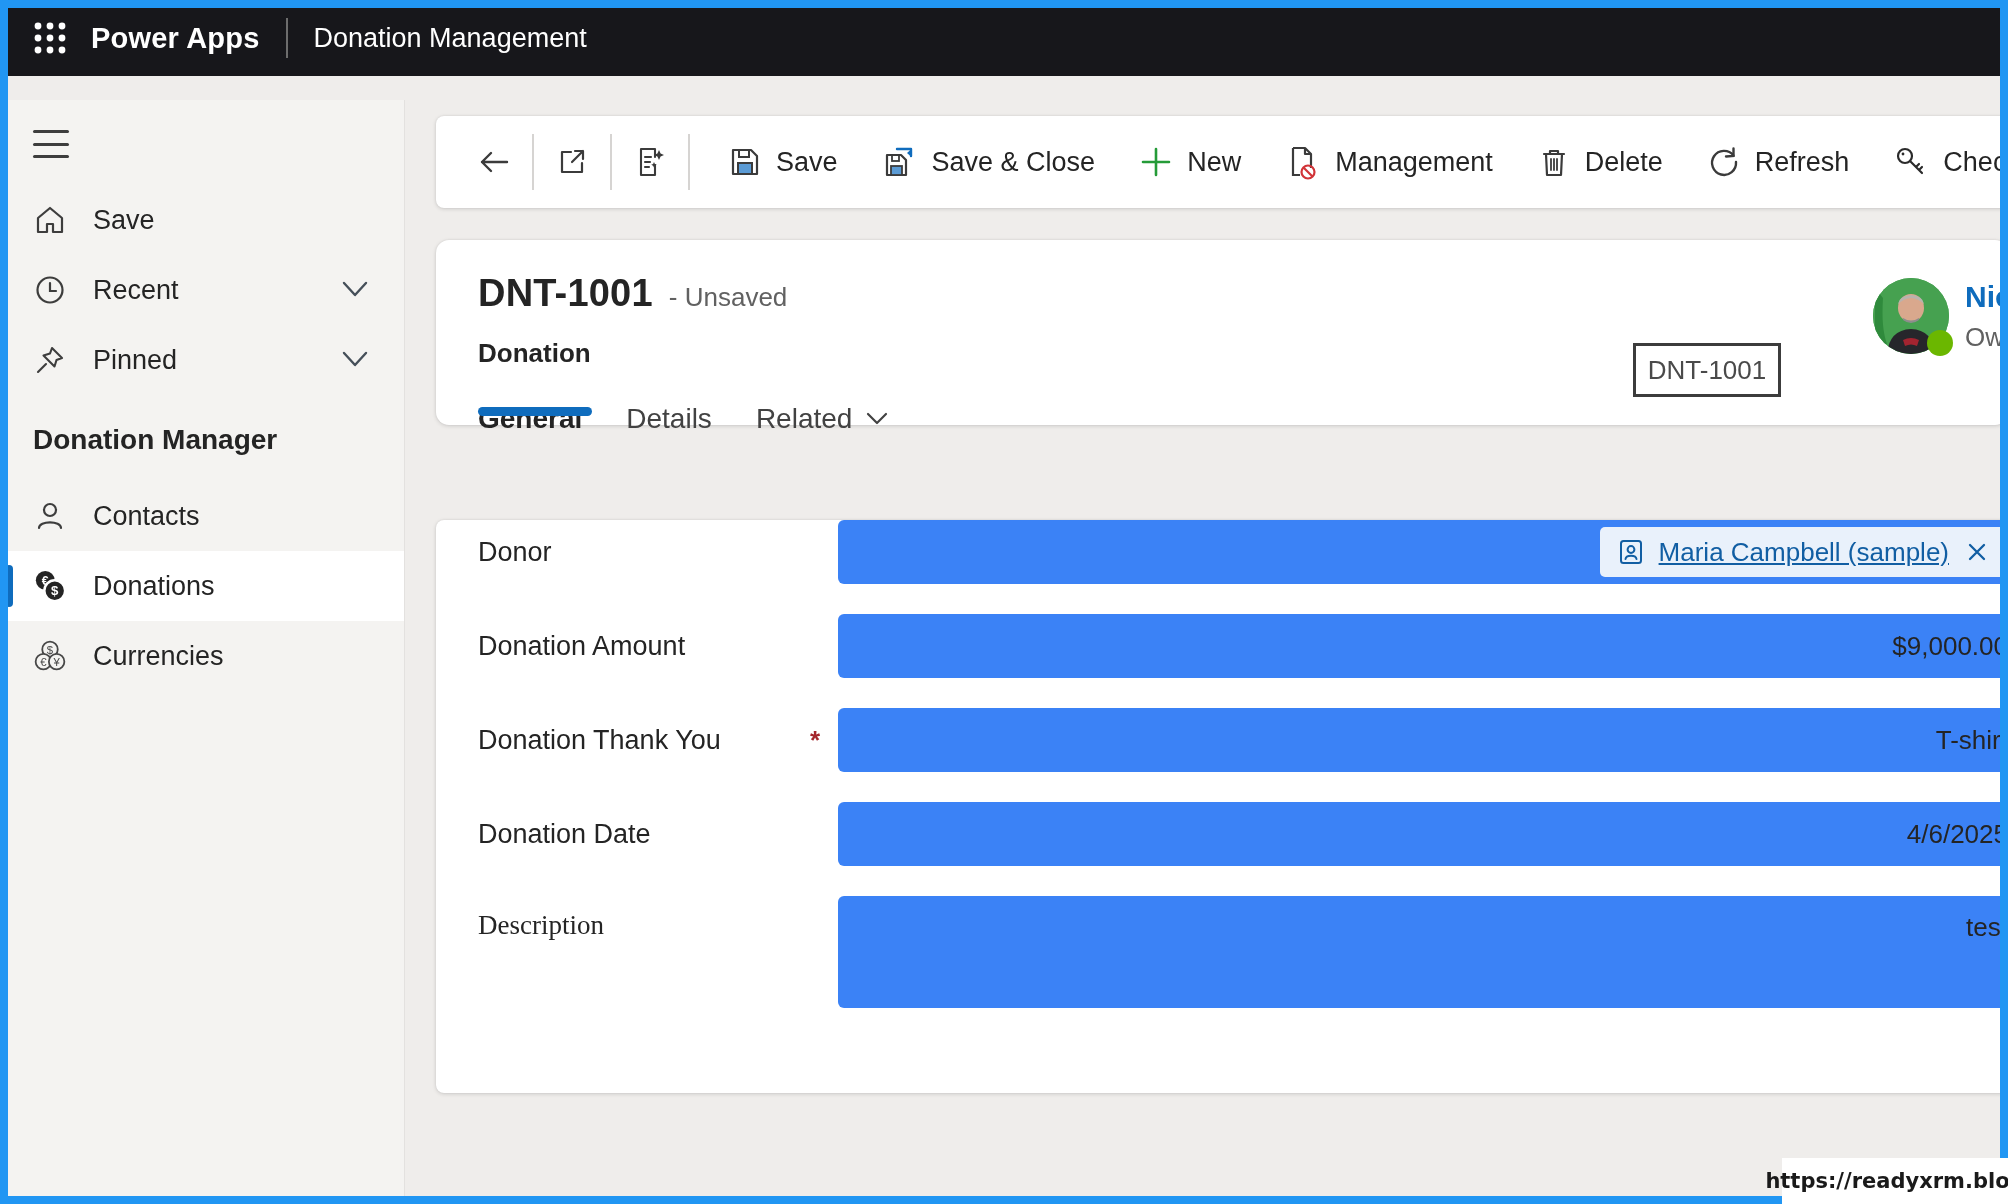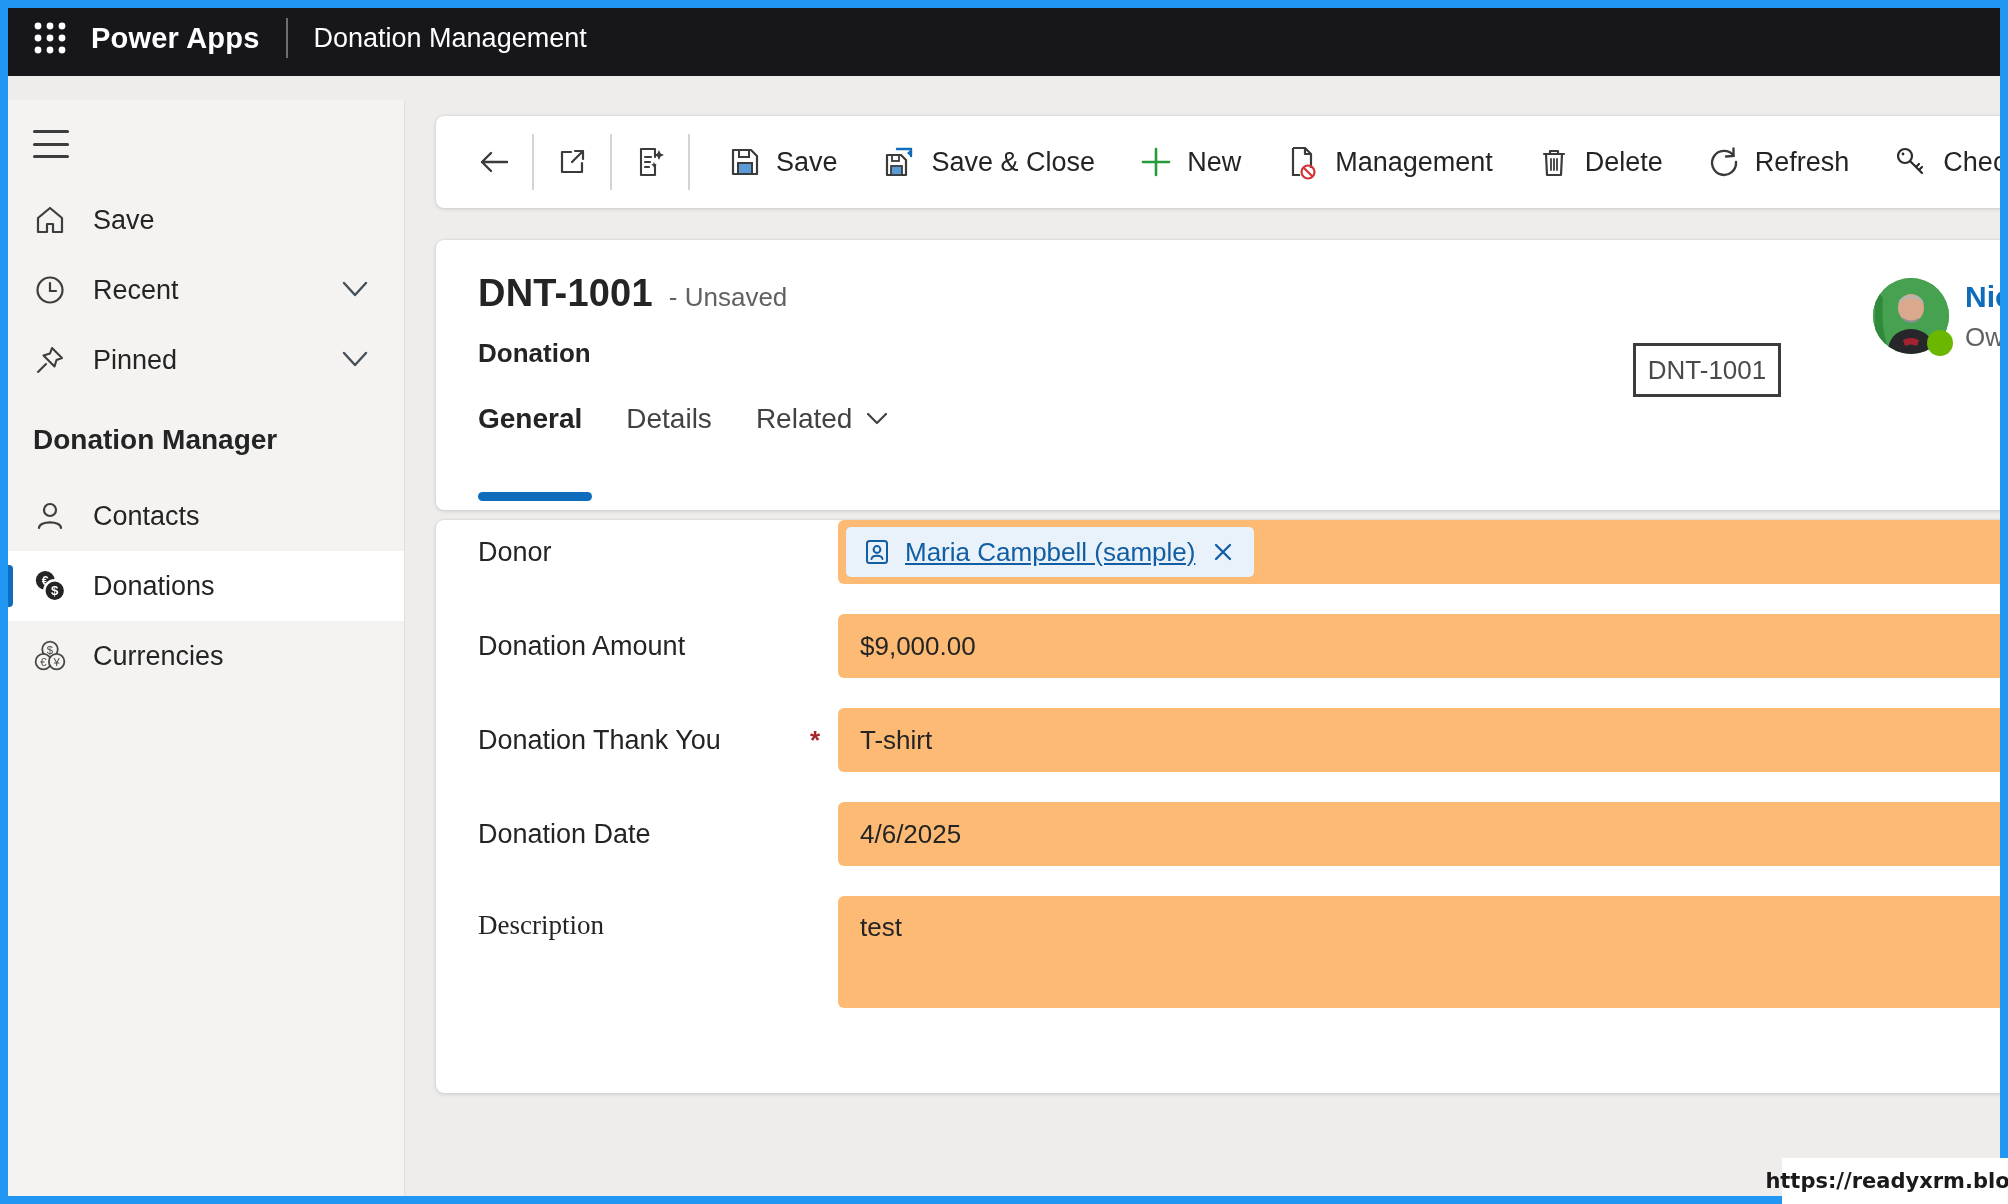--- a/index.html
+++ b/index.html
@@ -28,21 +28,21 @@
   
   .main{position:absolute;left:404px;top:100px;right:0;bottom:0;background:#efedeb;}
   .card{position:absolute;left:32px;right:0;background:#ffffff;border-radius:8px 0 0 8px;box-shadow:0 1px 4px rgba(0,0,0,.14),0 0 2px rgba(0,0,0,.08);}
   
   .commandbar{top:16px;height:92px;display:flex;align-items:center;white-space:nowrap;padding-left:36px;overflow:hidden;}
   .cmd-iconbtn{width:44px;height:56px;display:flex;align-items:center;justify-content:center;cursor:pointer;border-radius:6px;flex:0 0 auto;}
   .cmd-divider{width:2px;height:56px;background:#d6d4d2;margin:0 16px;flex:0 0 auto;}
   .cmd-btn{display:flex;align-items:center;gap:14px;margin:0 22px;cursor:pointer;flex:0 0 auto;}
   .cmd-btn .cmd-label{font-size:27px;color:#242424;}
   
-  .headercard{top:140px;height:270px;}
+  .headercard{top:140px;height:185px;border-radius:13px;}
   .hc-title-row{position:absolute;left:42px;top:32px;display:flex;align-items:baseline;}
   .hc-title{font-size:38px;font-weight:bold;color:#242424;letter-spacing:.2px;}
   .hc-status{font-size:26px;color:#616161;margin-left:16px;}
   .hc-entity{position:absolute;left:42px;top:98px;font-size:26px;font-weight:bold;color:#242424;}
   .tabs{position:absolute;left:42px;top:163px;display:flex;align-items:center;}
   .tab{font-size:28px;color:#424242;margin-right:44px;cursor:pointer;display:flex;align-items:center;gap:12px;}
   .tab.active{font-weight:bold;color:#242424;}
   .tab-underline{position:absolute;left:42px;bottom:9px;width:114px;height:9px;border-radius:5px;background:#0f6cbd;}
   .anno-box{position:absolute;left:1197px;top:103px;width:142px;height:48px;border:3px solid #3c3c3c;display:flex;align-items:center;justify-content:center;font-size:26px;color:#4a4a4a;background:#fff;}
   .owner-block{position:absolute;left:1437px;top:38px;display:flex;}
@@ -53,21 +53,21 @@
   .owner-name{font-size:30px;font-weight:bold;color:#0f6cbd;white-space:nowrap;}
   .owner-role{font-size:26px;color:#616161;margin-top:8px;white-space:nowrap;}
   
   .formcard{top:420px;height:573px;box-sizing:border-box;}
   .frow{display:flex;align-items:center;padding-left:42px;margin-bottom:30px;}
   .frow.top{align-items:flex-start;}
   .flabel-col{width:360px;flex:0 0 360px;display:flex;justify-content:space-between;align-items:center;}
   .frow.top .flabel-col{padding-top:14px;font-family:Liberation Serif, serif;}
   .flabel{font-size:27px;color:#242424;}
   .freq{font-size:26px;font-weight:bold;color:#a4262c;padding-right:18px;}
-  .ffield{flex:1;background:#fdba74;border-radius:6px;height:64px;display:flex;align-items:center;cursor:text;}
+  .ffield{flex:1;background:#3b82f6;border-radius:6px;height:64px;display:flex;align-items:center;cursor:text;justify-content:flex-end;}
   .ffield.tall{height:112px;align-items:flex-start;}
   .fvalue{font-size:26px;color:#242424;padding-left:22px;}
   .ffield.tall .fvalue{padding-top:16px;}
   .lookup-chip{margin-left:8px;height:50px;background:#e9f1fb;border-radius:5px;display:flex;align-items:center;padding:0 16px;gap:13px;}
   .lookup-link{font-size:26px;color:#115ea3;text-decoration:underline;cursor:pointer;}
   .chip-x{display:flex;align-items:center;justify-content:center;width:30px;height:30px;cursor:pointer;}
   
   .watermark{position:absolute;right:0;bottom:0;width:226px;height:46px;background:#ffffff;z-index:60;display:flex;align-items:center;justify-content:center;}
   .watermark span{font-family:"DejaVu Sans",sans-serif;font-size:21px;font-weight:bold;color:#1a1a1a;}
   svg{display:block;}

